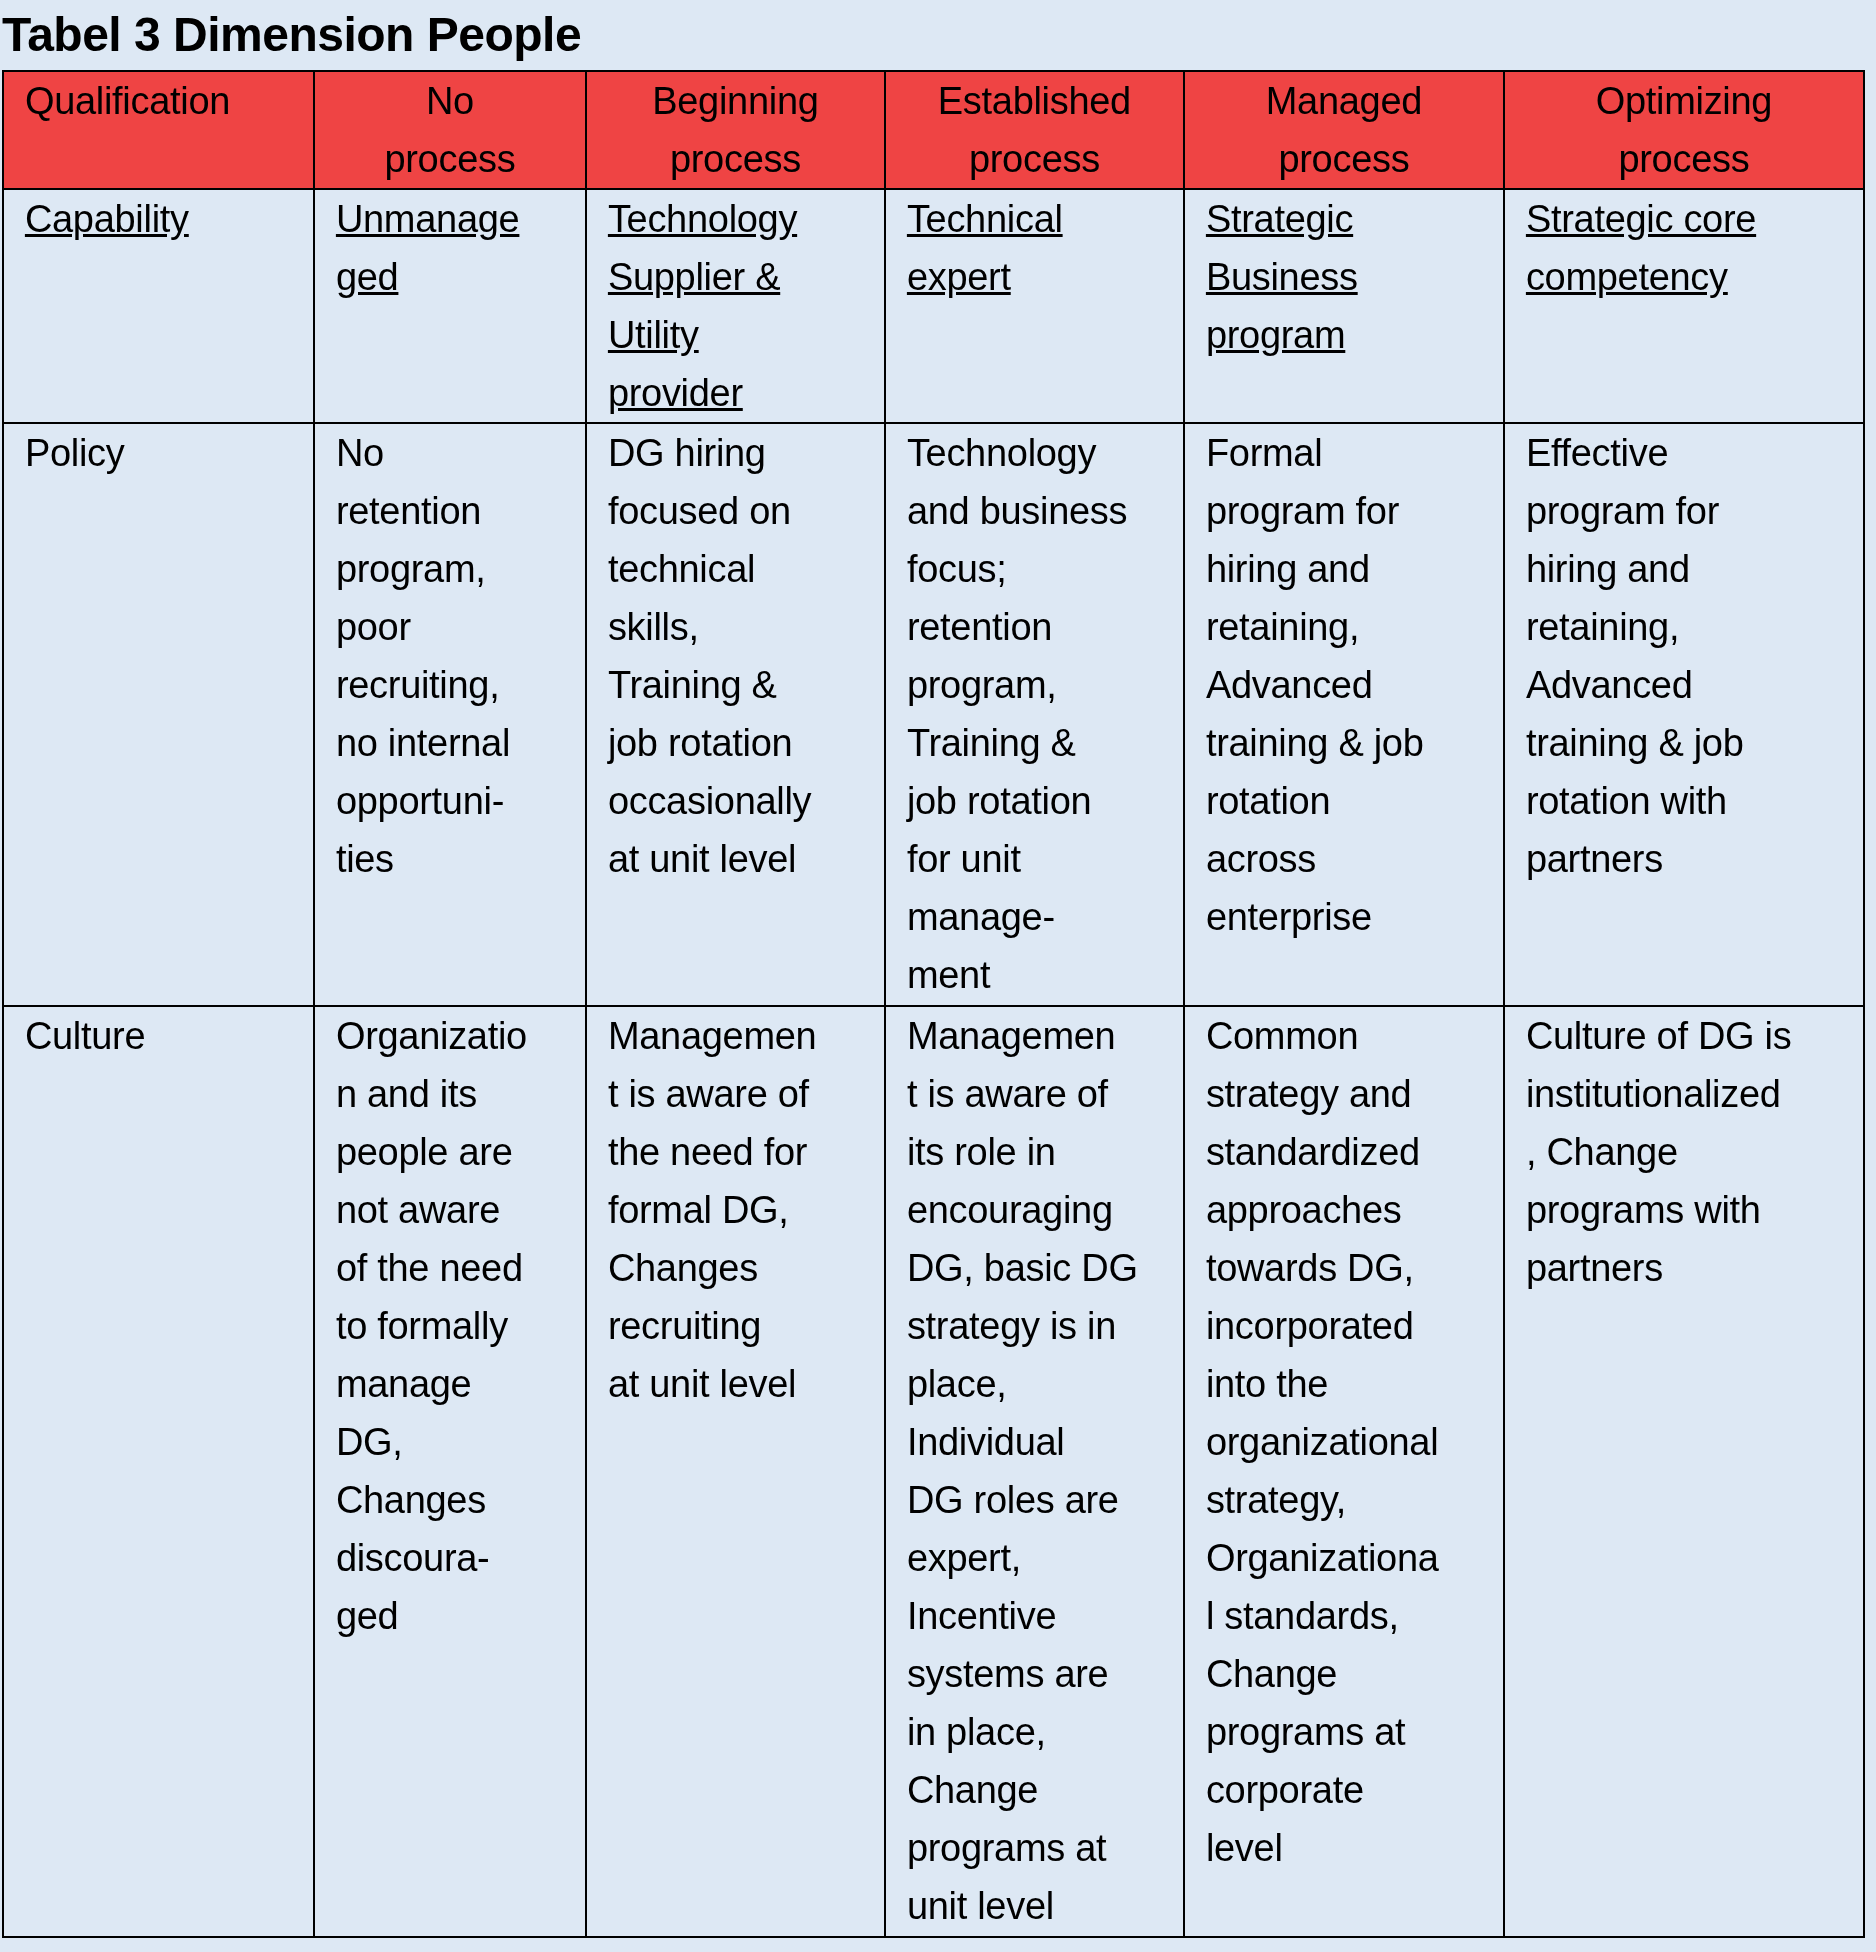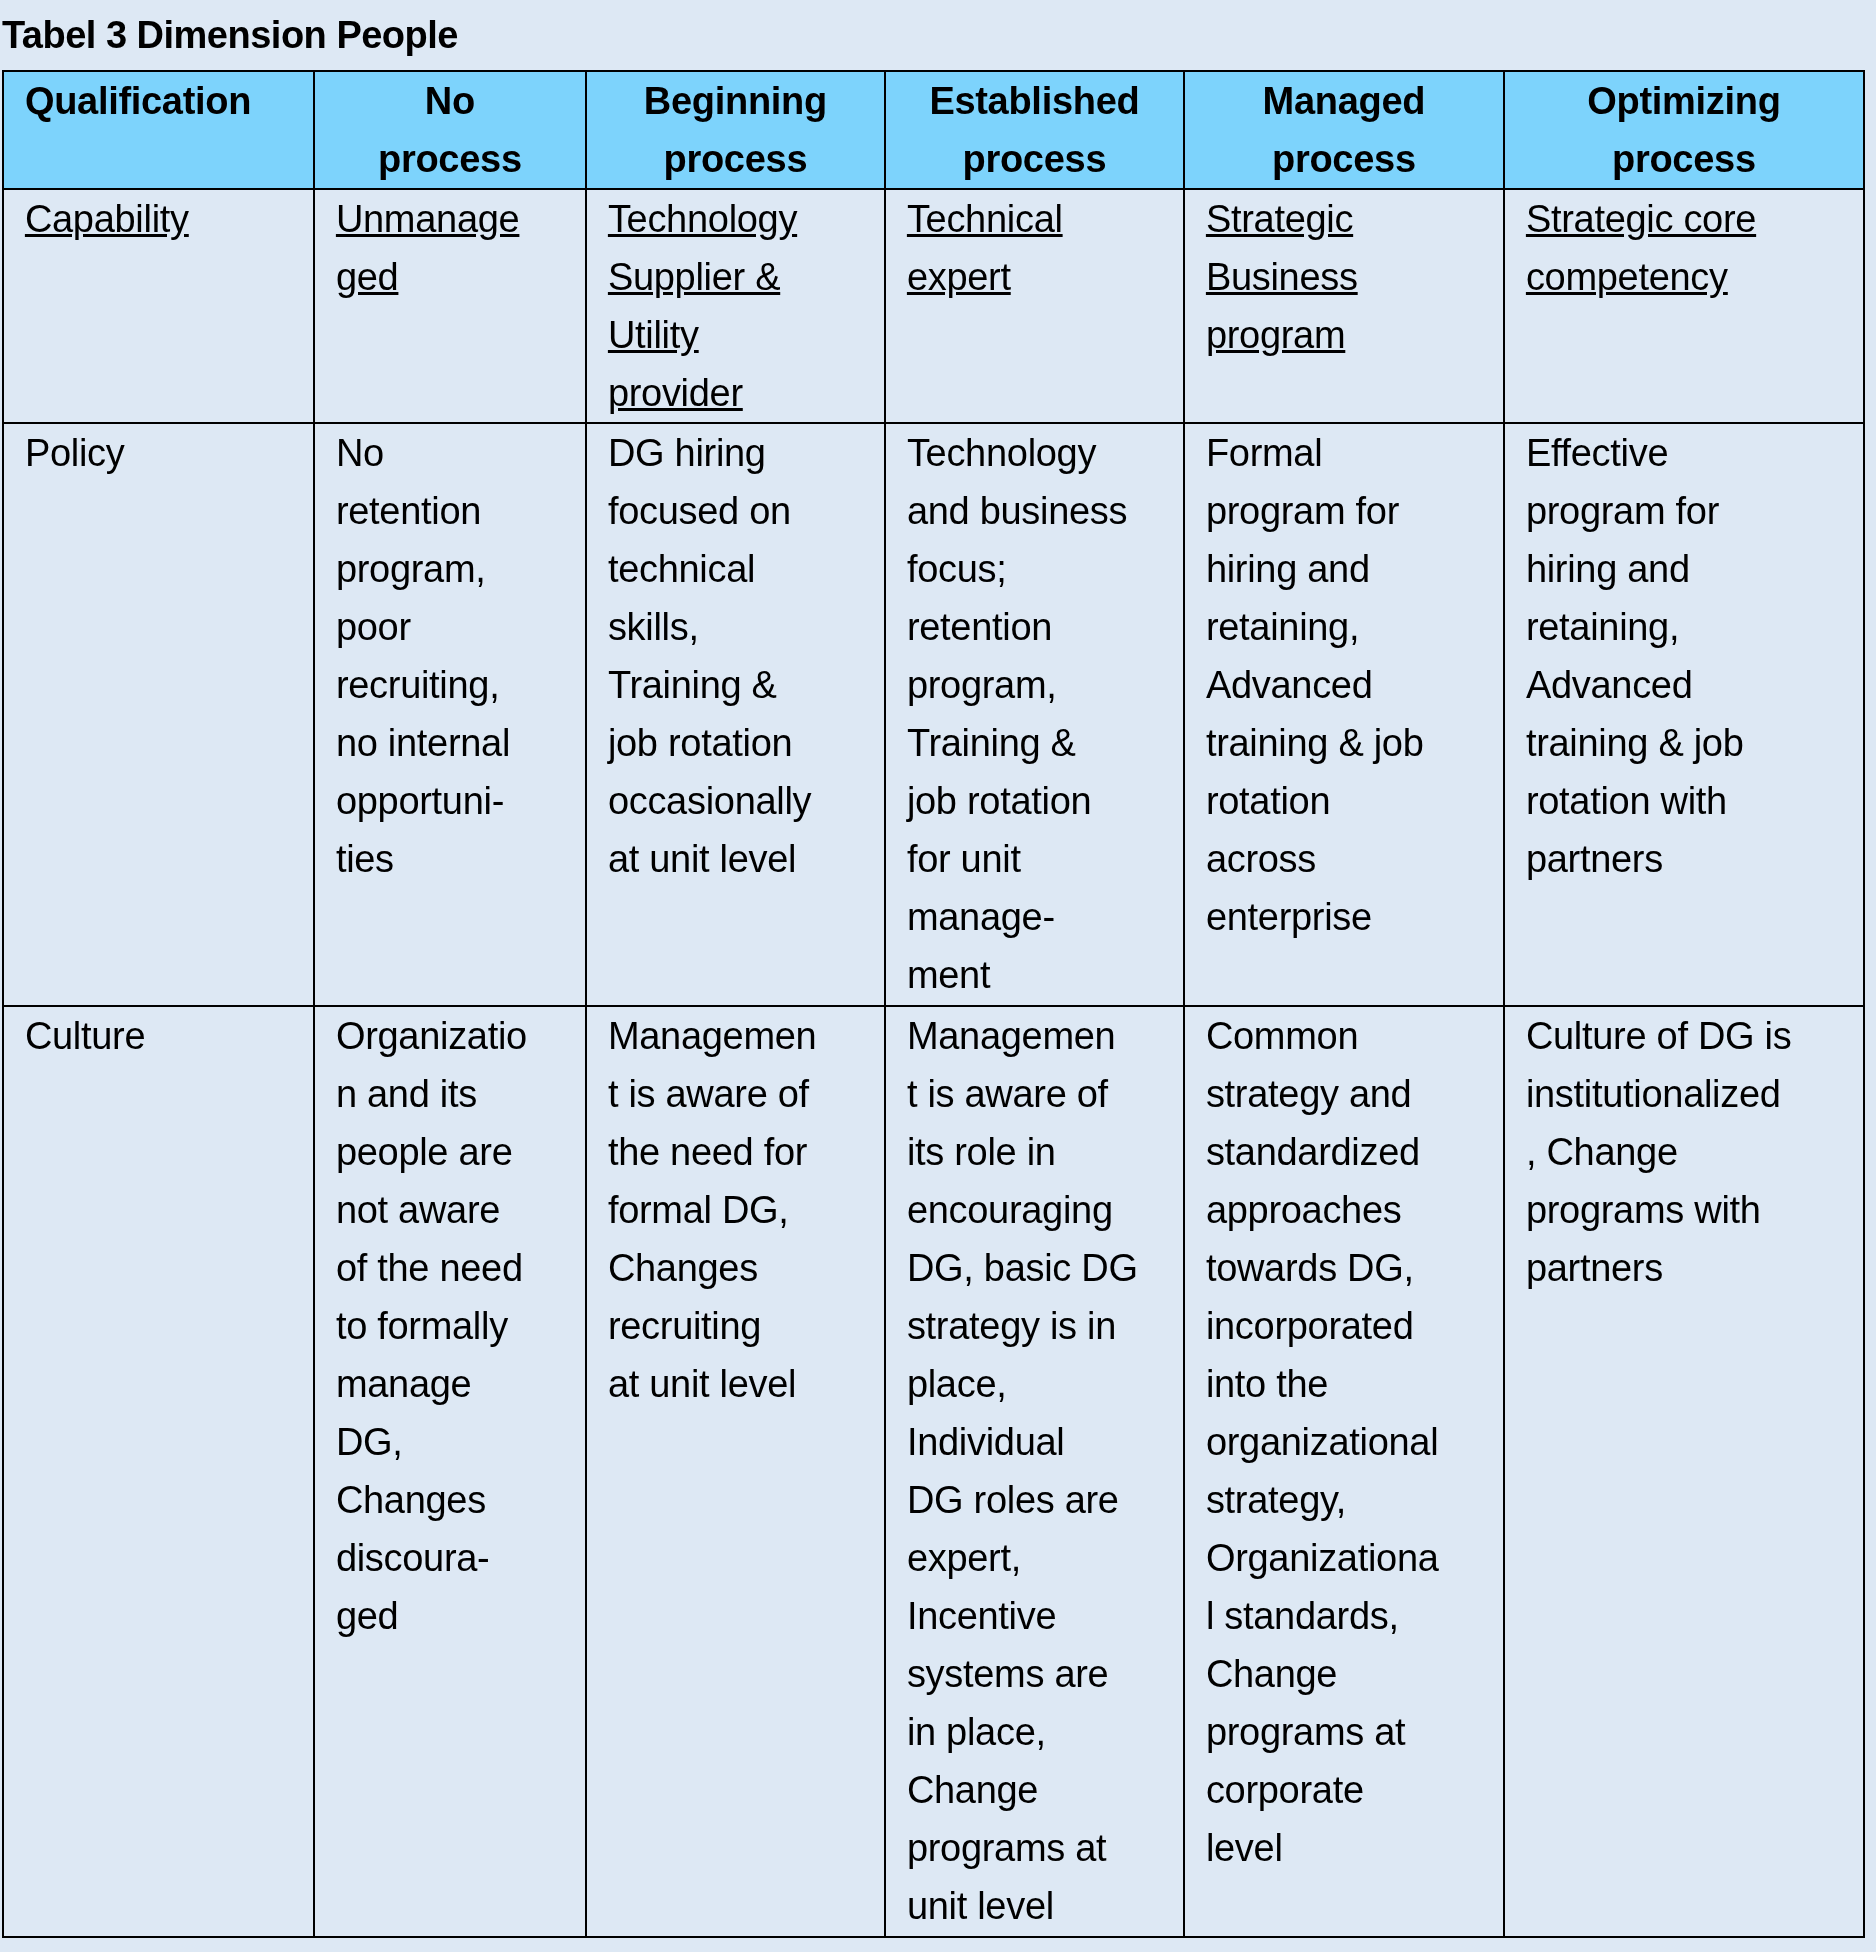--- a/index.html
+++ b/index.html
@@ -12,21 +12,21 @@
     height: 1953px;
     position: relative;
     overflow: hidden;
     font-family: "Liberation Sans", "DejaVu Sans", sans-serif;
     color: #000;
   }
   .title {
     position: absolute;
     left: 1.9px;
     top: 9.6px;
-    font-size: 38px;
+    font-size: 48px;
     font-weight: bold;
     line-height: 50px;
     white-space: nowrap;
     letter-spacing: -0.5px;
   }
   table.grid {
     position: absolute;
     left: 1.9px;
     top: 70px;
     border-collapse: collapse;
@@ -38,25 +38,24 @@
     vertical-align: top;
     font-size: 38px;
     line-height: 58px;
     font-weight: normal;
     padding: 0 7.6px 0 21px;
     overflow: hidden;
     word-wrap: break-word;
     letter-spacing: -0.3px;
   }
   table.grid tr.head th {
-    background: #7dd3fc;
+    background: #ef4444;
     text-align: center;
     padding: 0 5.7px;
     height: 113px;
-    font-weight: bold;
   }
   table.grid tr.head th.first {
     text-align: left;
     padding-left: 21px;
   }
   table.grid tr.row-capability td { height: 229px; text-decoration: underline; }
   table.grid tr.row-policy td { height: 581px; margin-top: 16px; }
   table.grid tr.row-culture td { height: 929px; }
   .line { display: block; white-space: nowrap; }
   col.c0 { width: 311px; }

